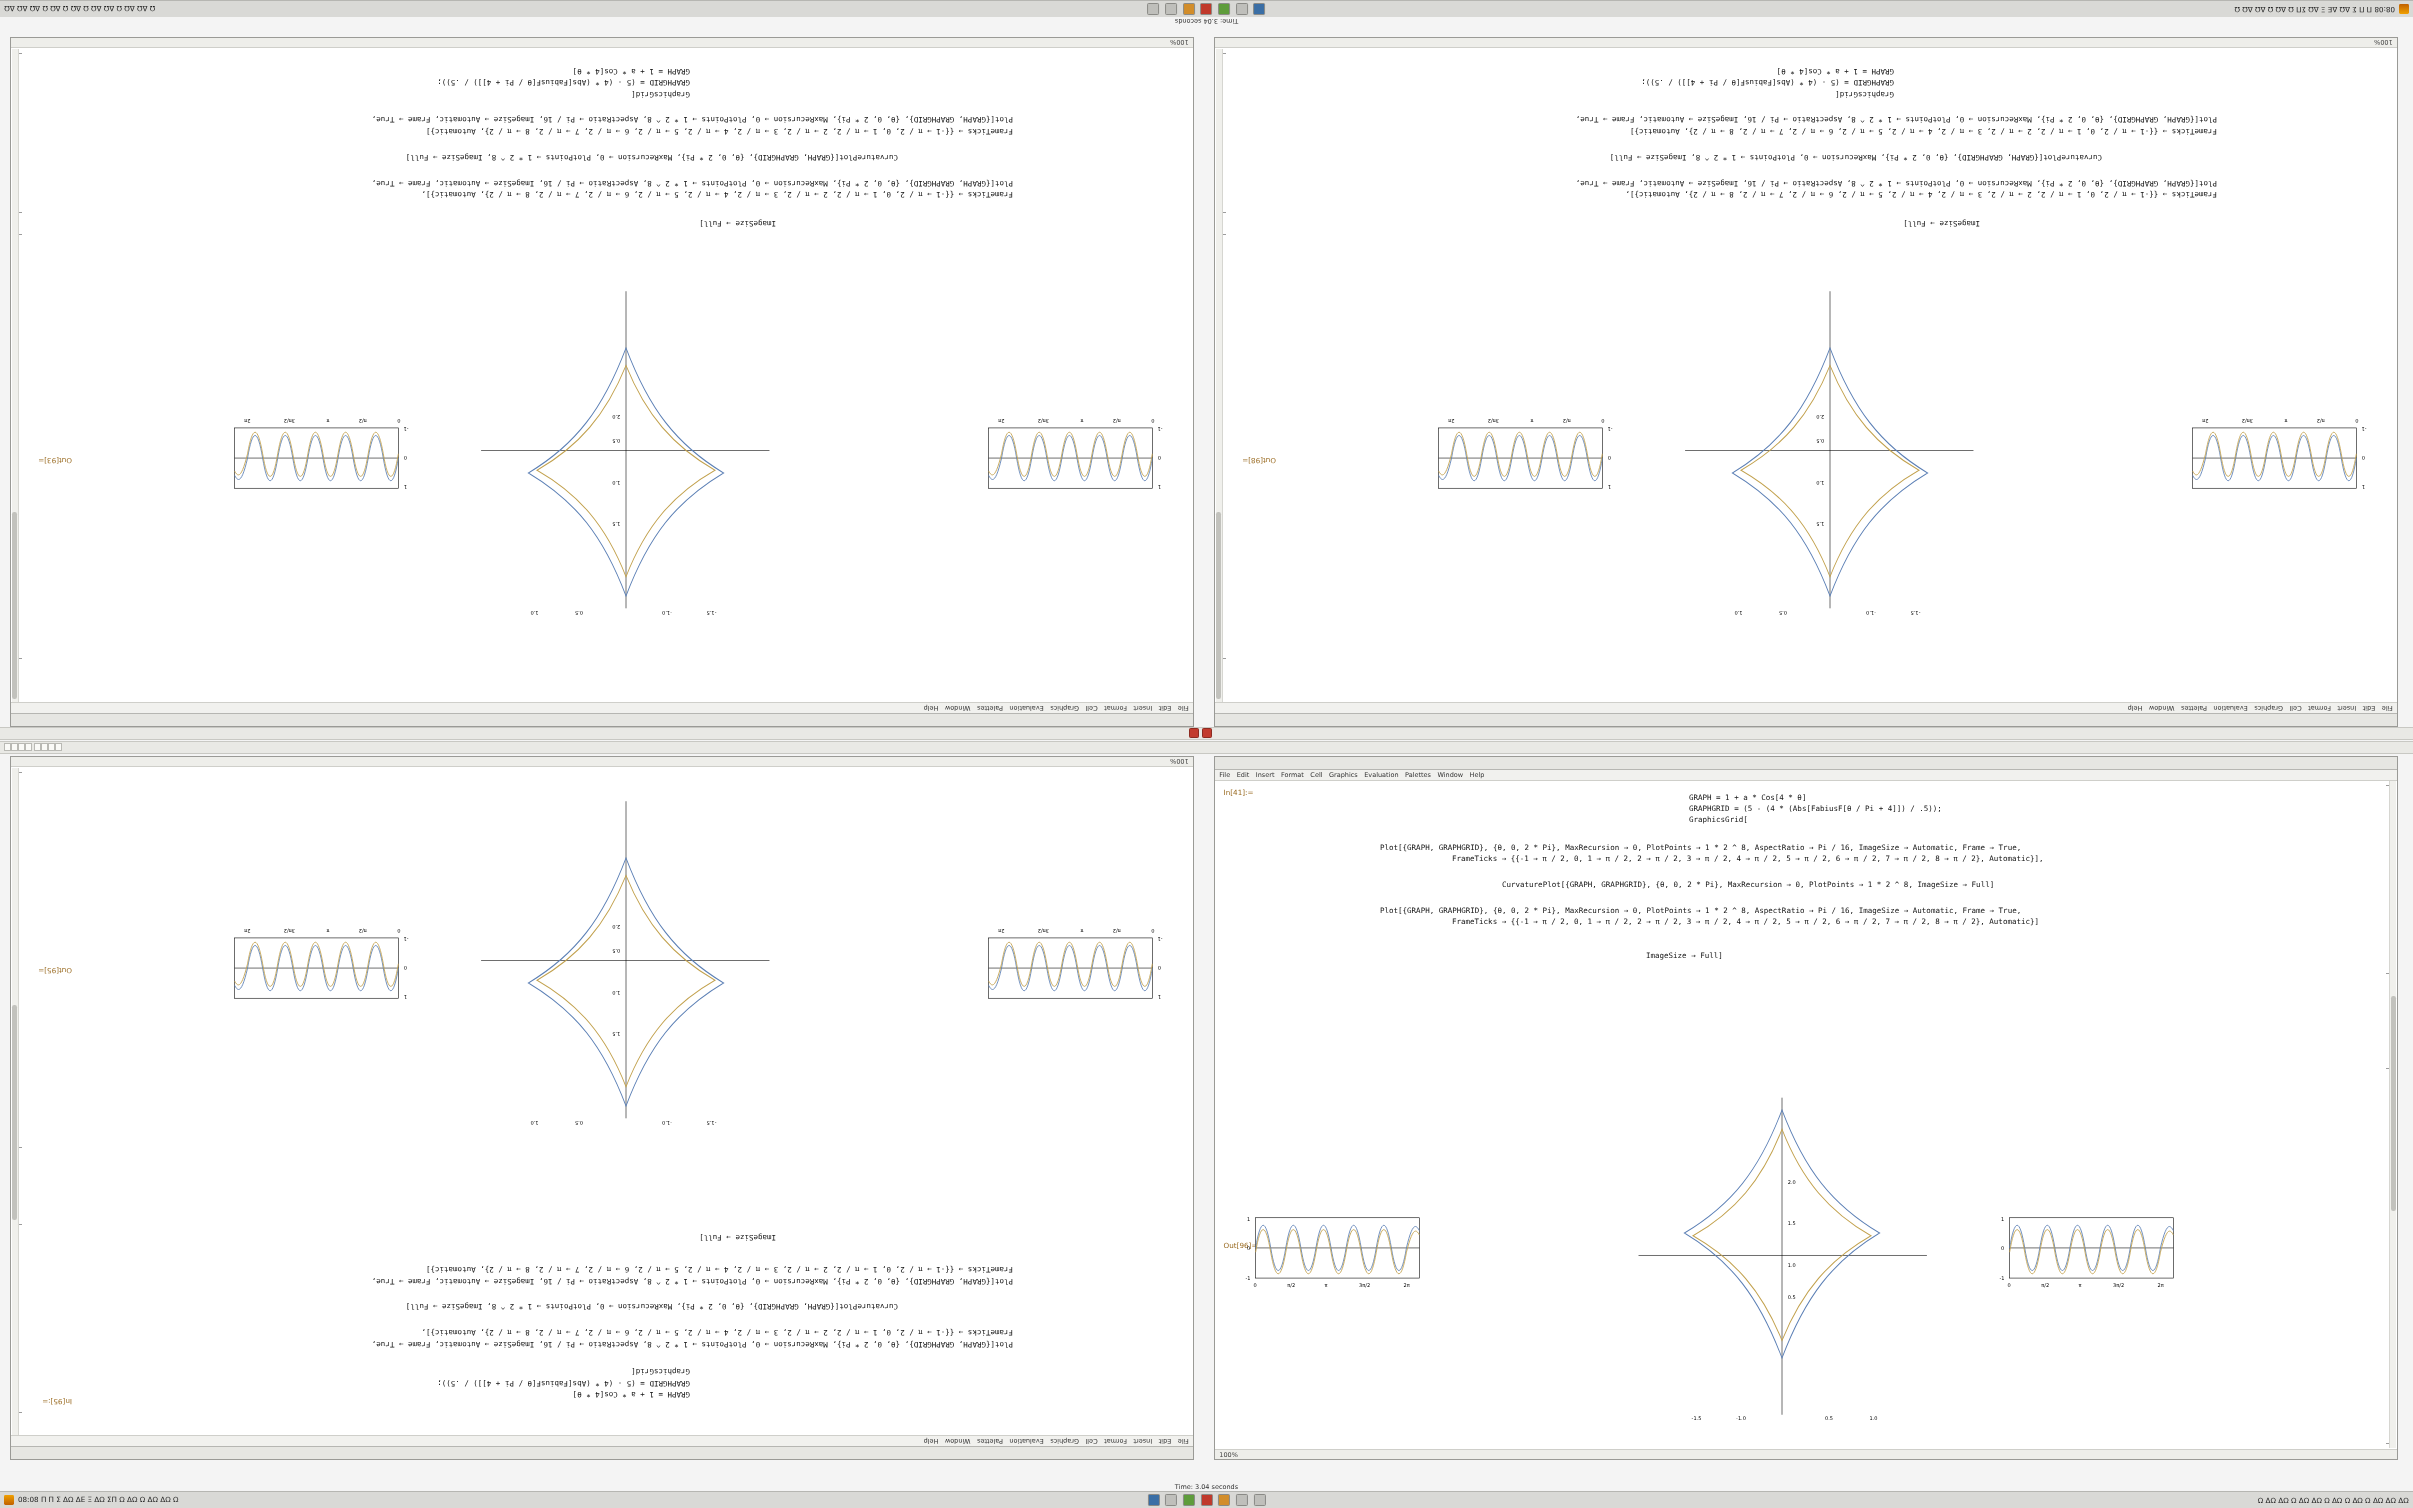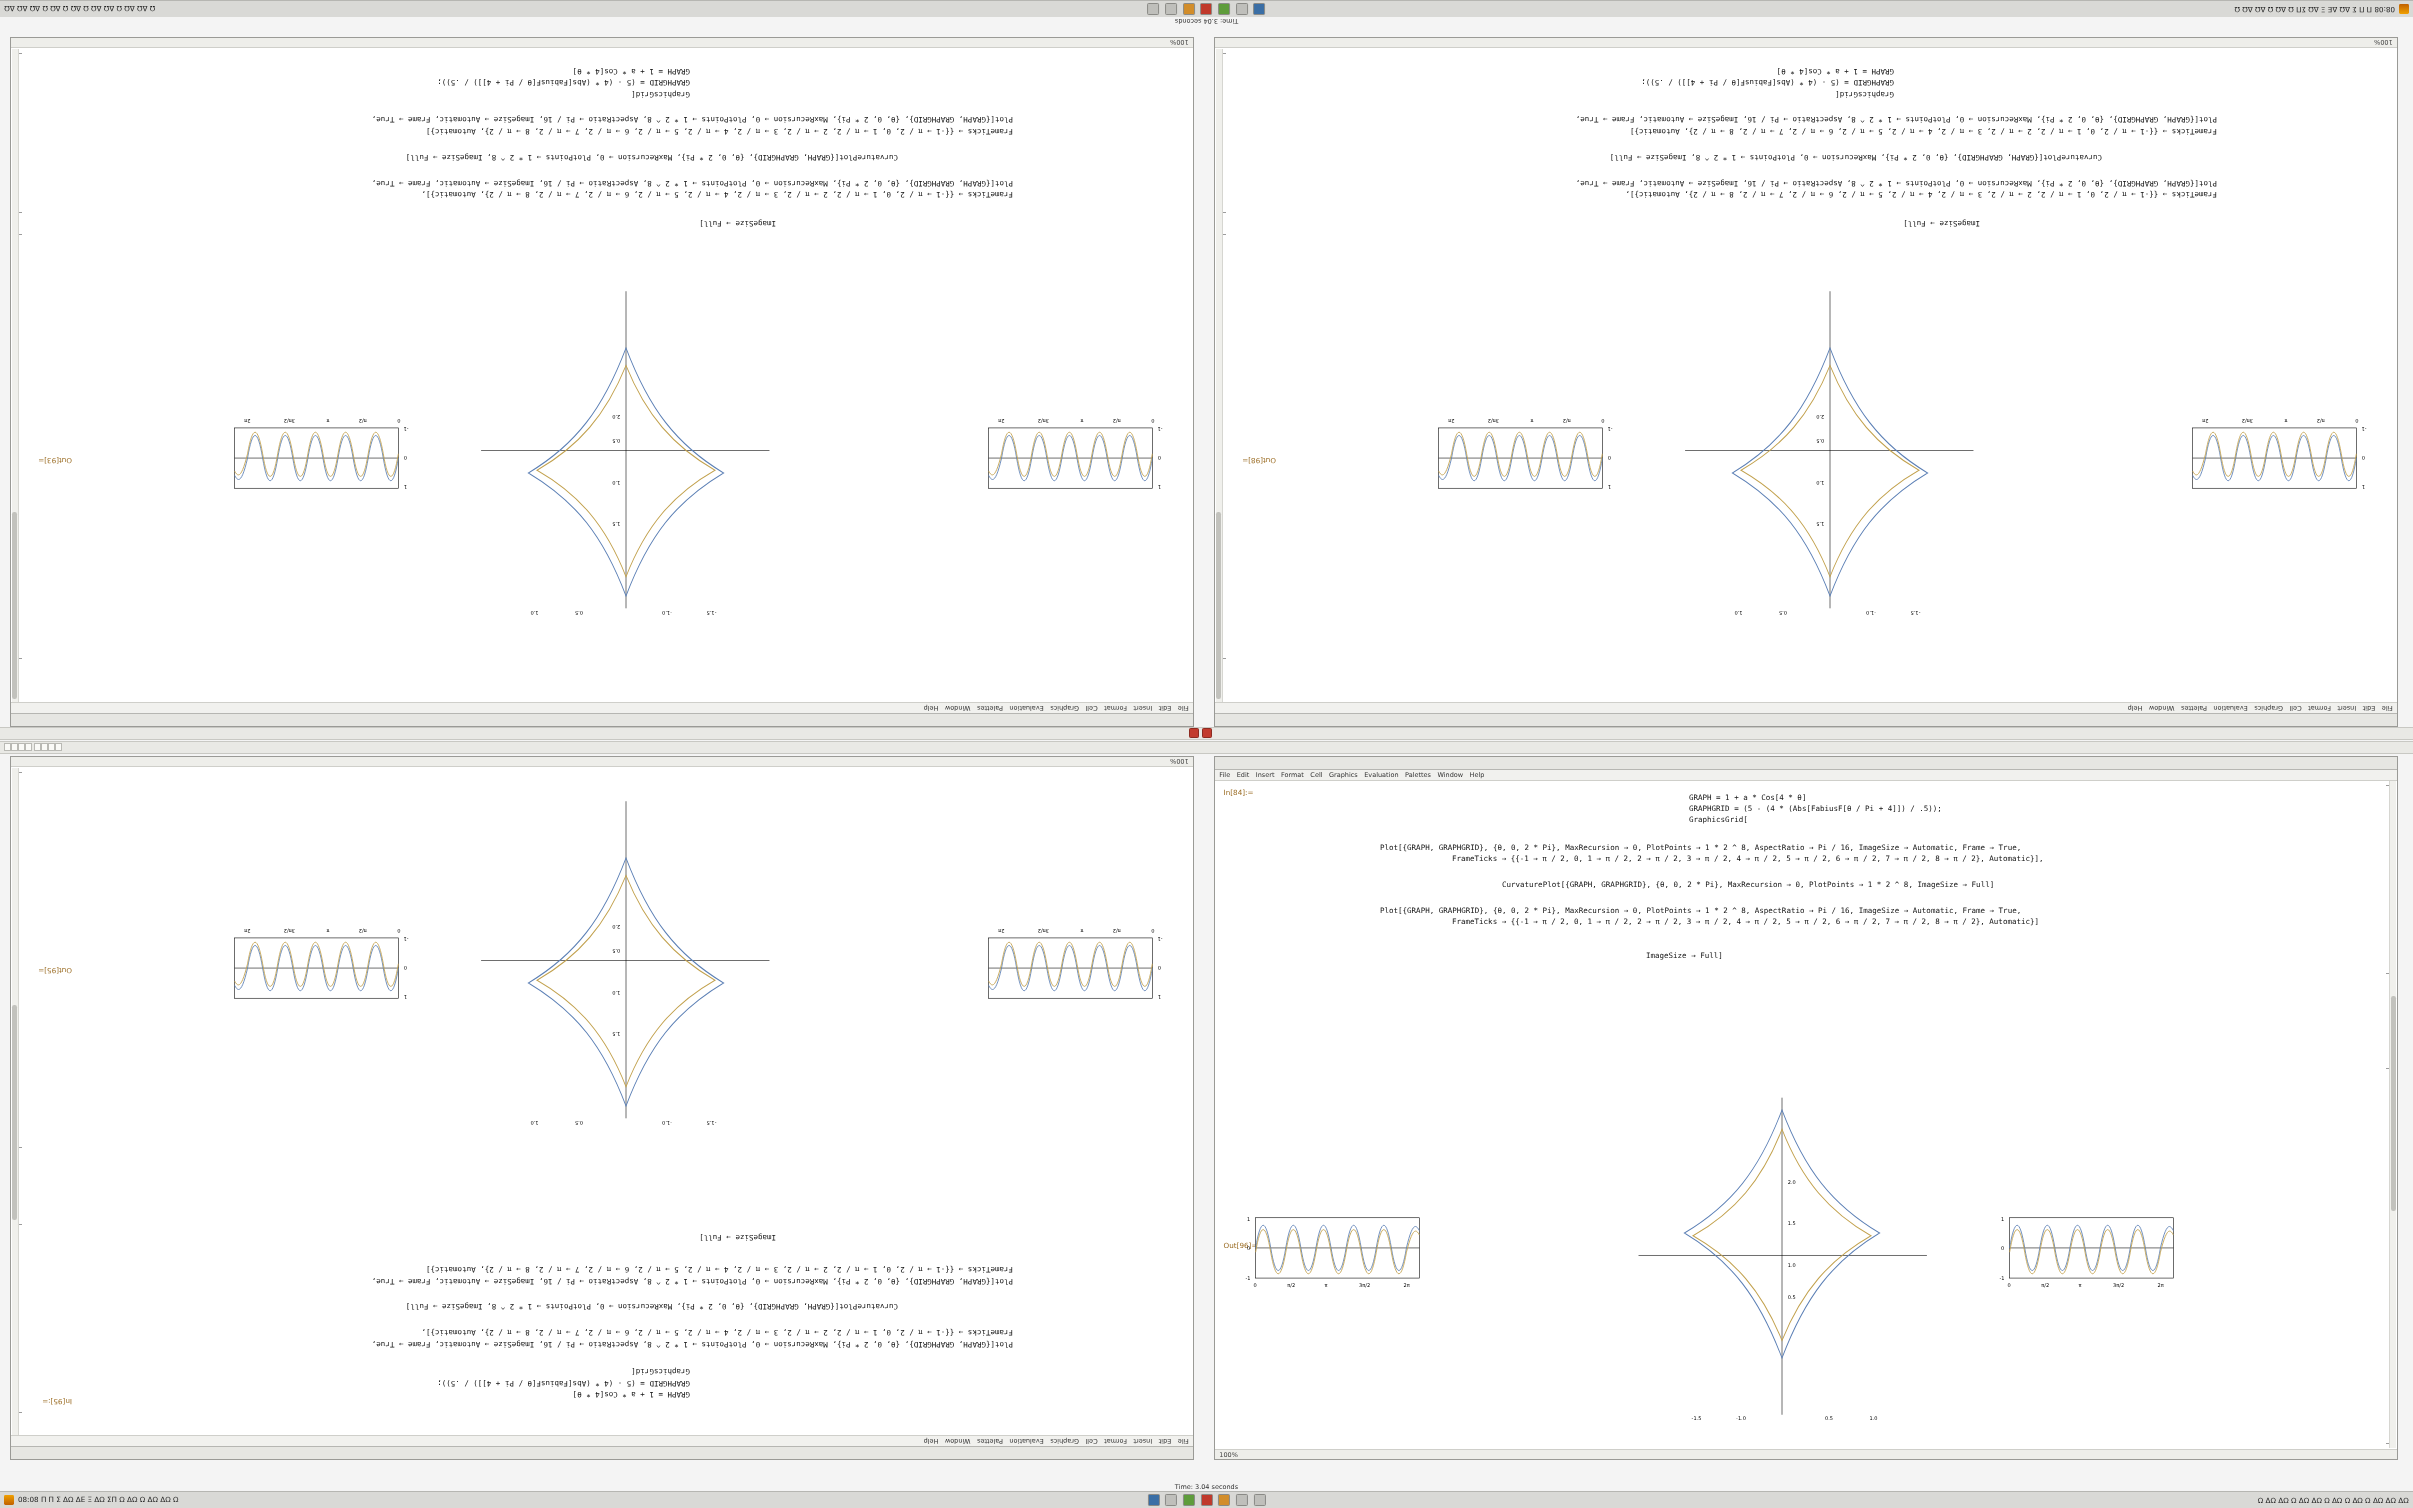--- a/index.html
+++ b/index.html
@@ -394,21 +394,21 @@
       <span>Cell</span>
       <span>Graphics</span>
       <span>Evaluation</span>
       <span>Palettes</span>
       <span>Window</span>
       <span>Help</span>
     </div>
 
     <div class="nbbody">
       <div class="nb">
-        <div class="inlabel" style="left:8.6px;top:7.2px;">In[84]:=</div>
+        <div class="inlabel" style="left:8.6px;top:7.2px;">In[41]:=</div>
         <div class="outlabel" style="left:8.6px;top:460px;">Out[96]=</div>
 
         <div class="code" style="left:474px;top:11.5px;">GRAPH = 1 + a * Cos[4 * θ]</div>
         <div class="code" style="left:474px;top:23px;">GRAPHGRID = (5 - (4 * (Abs[FabiusF[θ / Pi + 4]]) / .5));</div>
         <div class="code" style="left:474px;top:34px;">GraphicsGrid[</div>
         <div class="code" style="left:165px;top:62px;">Plot[{GRAPH, GRAPHGRID}, {θ, 0, 2 * Pi}, MaxRecursion → 0, PlotPoints → 1 * 2 ^ 8, AspectRatio → Pi / 16, ImageSize → Automatic, Frame → True,</div>
         <div class="code" style="left:237px;top:73px;">FrameTicks → {{-1 → π / 2, 0, 1 → π / 2, 2 → π / 2, 3 → π / 2, 4 → π / 2, 5 → π / 2, 6 → π / 2, 7 → π / 2, 8 → π / 2}, Automatic}],</div>
         <div class="code" style="left:287px;top:99px;">CurvaturePlot[{GRAPH, GRAPHGRID}, {θ, 0, 2 * Pi}, MaxRecursion → 0, PlotPoints → 1 * 2 ^ 8, ImageSize → Full]</div>
         <div class="code" style="left:165px;top:125px;">Plot[{GRAPH, GRAPHGRID}, {θ, 0, 2 * Pi}, MaxRecursion → 0, PlotPoints → 1 * 2 ^ 8, AspectRatio → Pi / 16, ImageSize → Automatic, Frame → True,</div>
         <div class="code" style="left:237px;top:136px;">FrameTicks → {{-1 → π / 2, 0, 1 → π / 2, 2 → π / 2, 3 → π / 2, 4 → π / 2, 5 → π / 2, 6 → π / 2, 7 → π / 2, 8 → π / 2}, Automatic}]</div>

